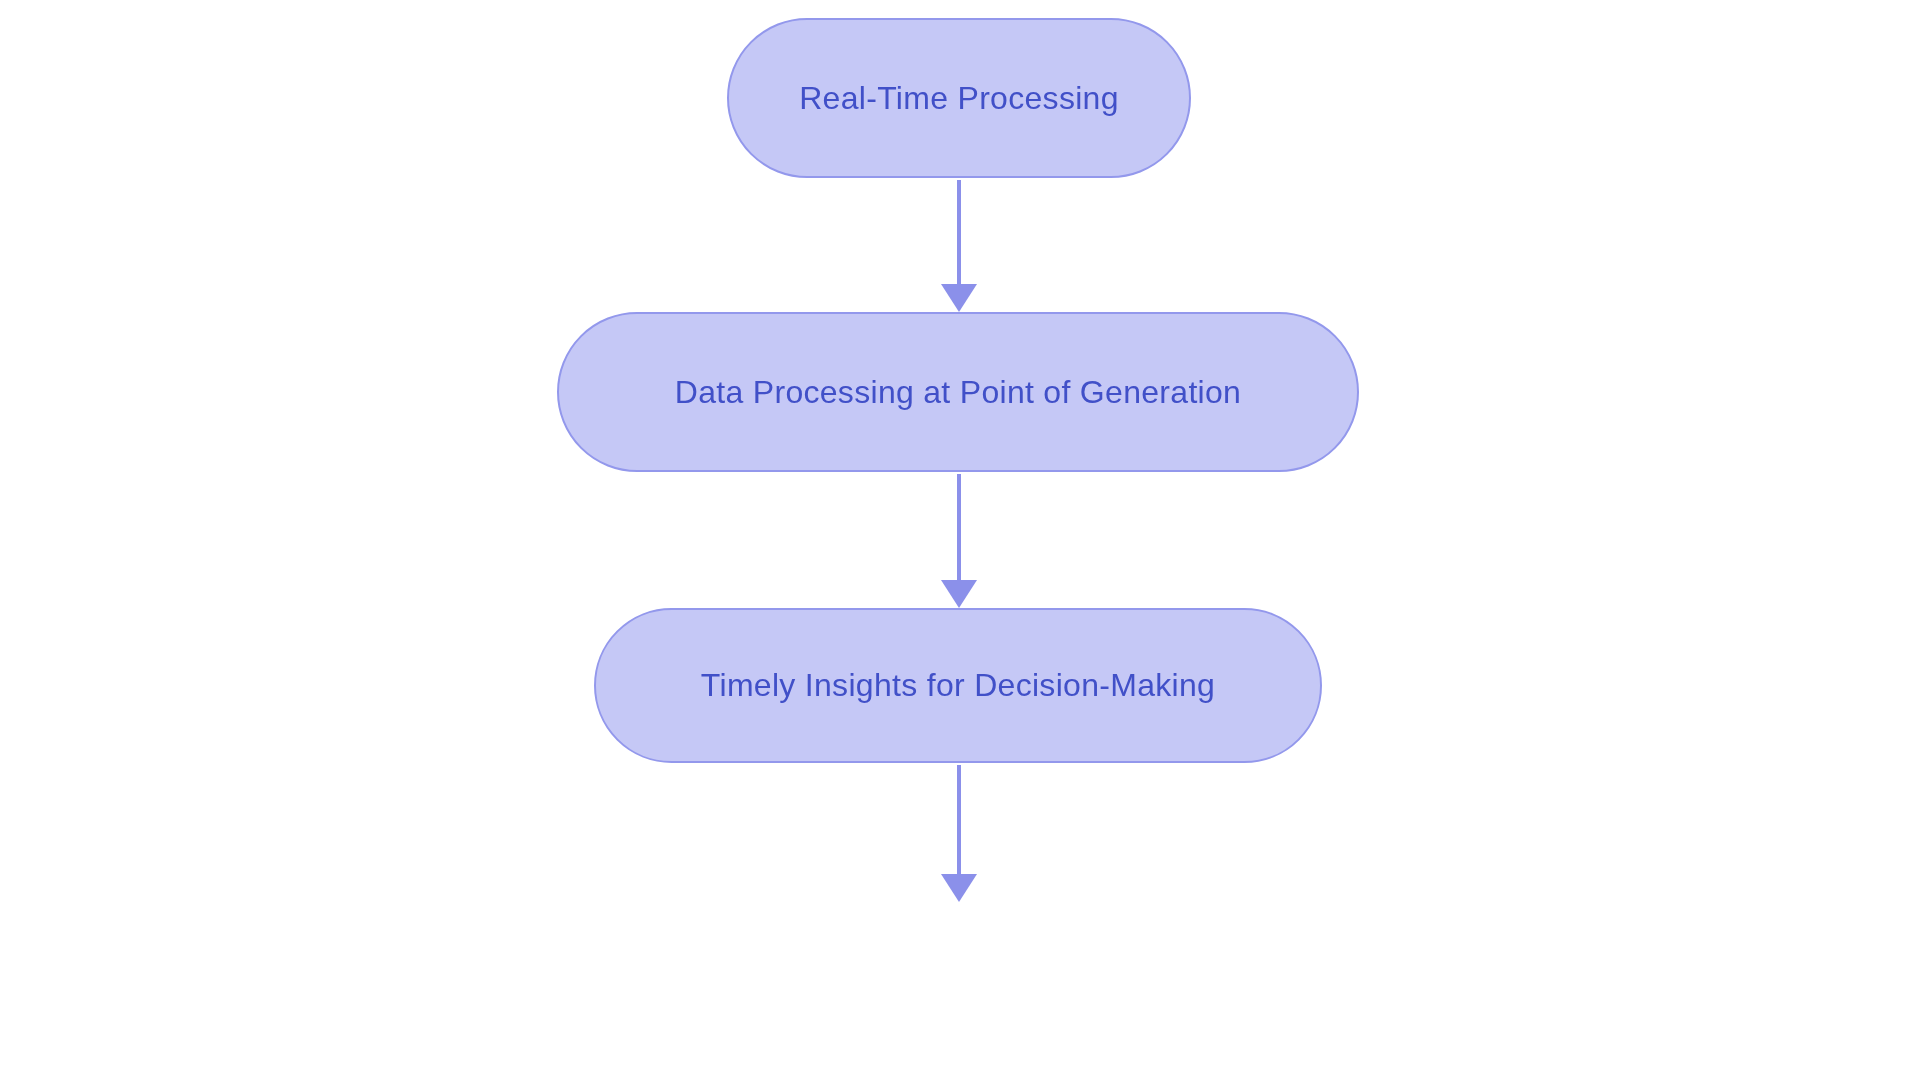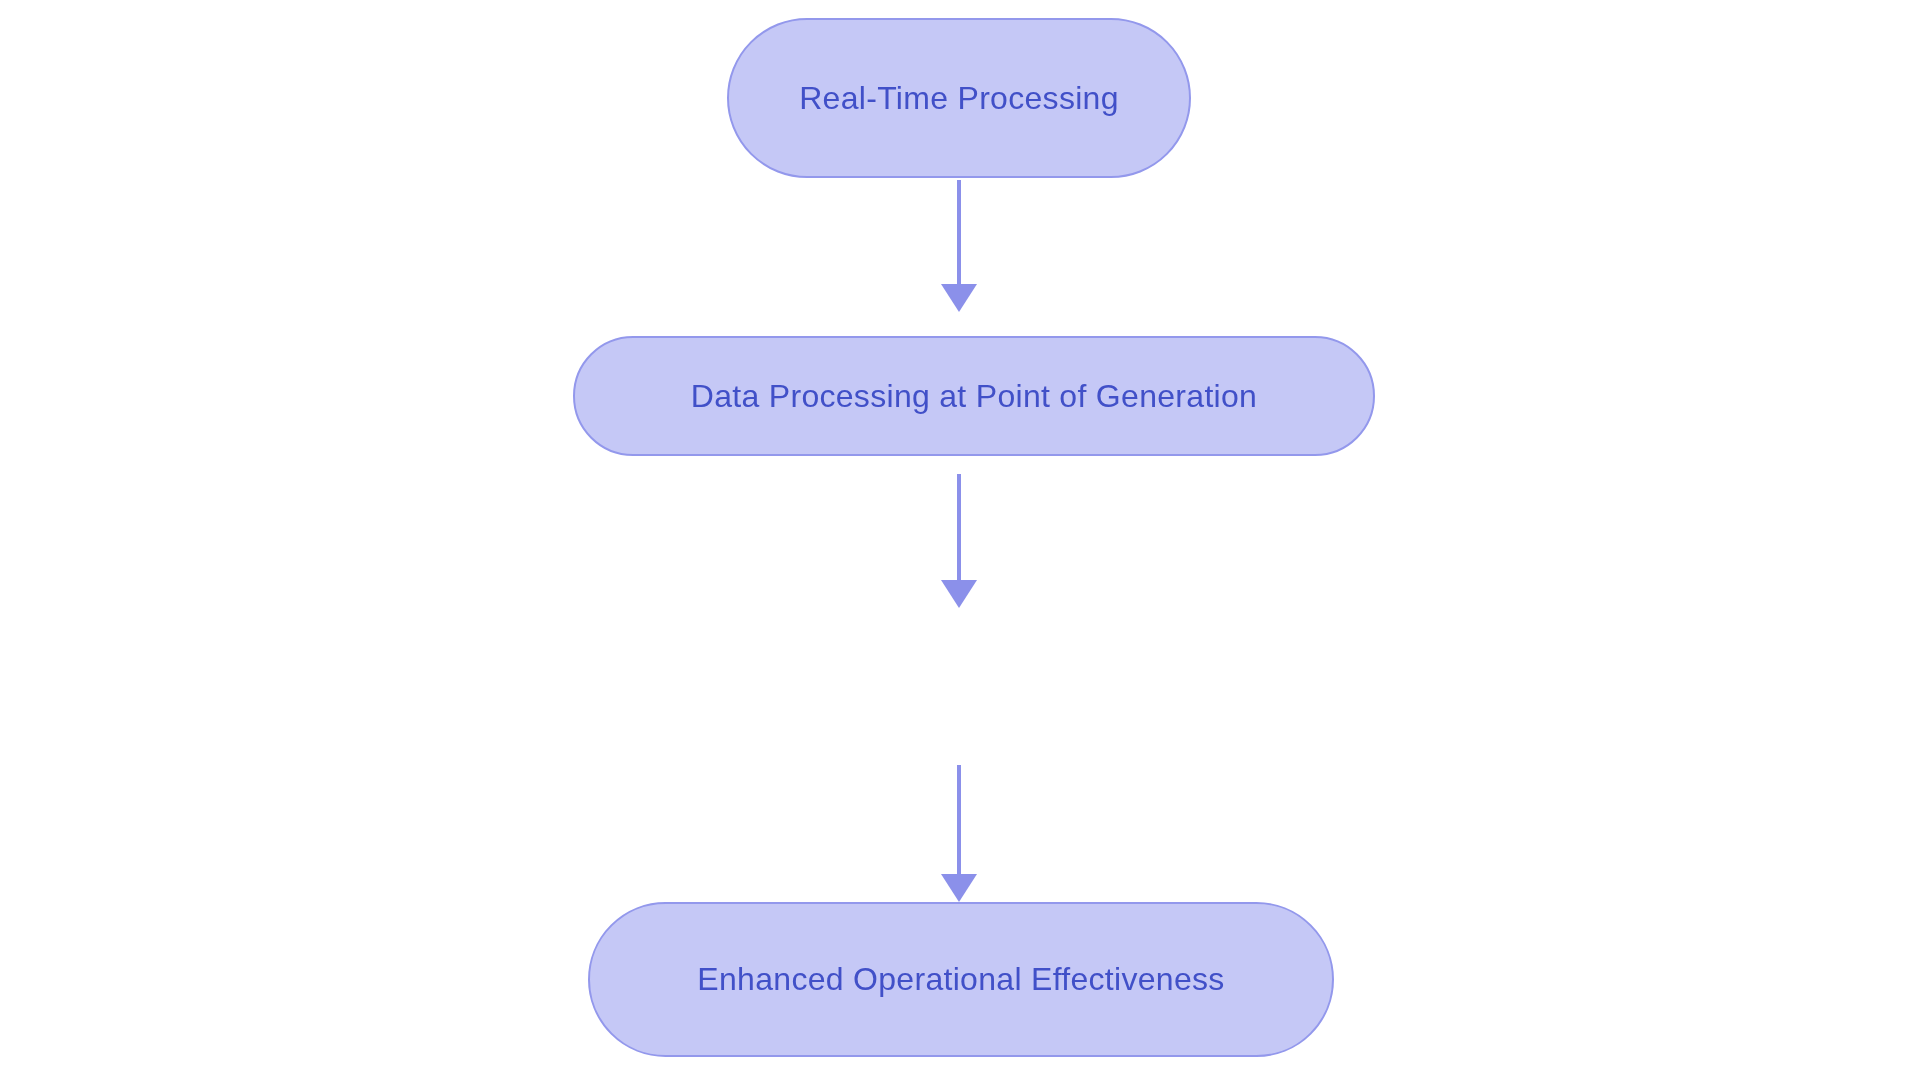--- a/index.html
+++ b/index.html
@@ -28,21 +28,21 @@
     border: 2px solid var(--node-border, #9398ec);
     border-radius: 90px;
     color: var(--node-text, #4150c8);
     font-size: 32px;
     font-weight: 500;
     letter-spacing: 0.3px;
     text-align: center;
   }
 
   .node-1 { left: 727px; top: 18px;  width: 464px; height: 160px; }
-  .node-2 { left: 573px; top: 312px; width: 802px; height: 120px; margin-top: 24px; }
+  .node-2 { left: 557px; top: 312px; width: 802px; height: 160px; }
   .node-3 { left: 594px; top: 608px; width: 728px; height: 155px; }
   .node-4 { left: 588px; top: 902px; width: 746px; height: 155px; }
 
   .arrows {
     position: absolute;
     left: 0;
     top: 0;
     width: 1920px;
     height: 1083px;
     pointer-events: none;
@@ -65,24 +65,24 @@
 <div class="canvas">
 
   <div class="node node-1">
     <span class="node-label">Real-Time Processing</span>
   </div>
 
   <div class="node node-2">
     <span class="node-label">Data Processing at Point of Generation</span>
   </div>
 
+  <div class="node node-3">
+    <span class="node-label">Timely Insights for Decision-Making</span>
+  </div>
 
-  <div class="node node-4">
-    <span class="node-label">Enhanced Operational Effectiveness</span>
-  </div>
 
   <svg class="arrows" viewBox="0 0 1920 1083" xmlns="http://www.w3.org/2000/svg">
     <g>
       <line class="arrow-line" x1="959" y1="180" x2="959" y2="288"></line>
       <path class="arrow-head" d="M959 312 L941 284 L977 284 Z"></path>
     </g>
     <g>
       <line class="arrow-line" x1="959" y1="474" x2="959" y2="584"></line>
       <path class="arrow-head" d="M959 608 L941 580 L977 580 Z"></path>
     </g>

